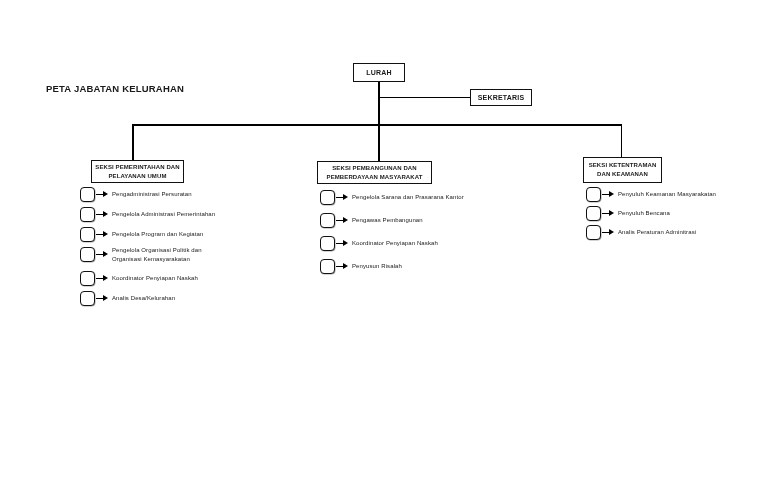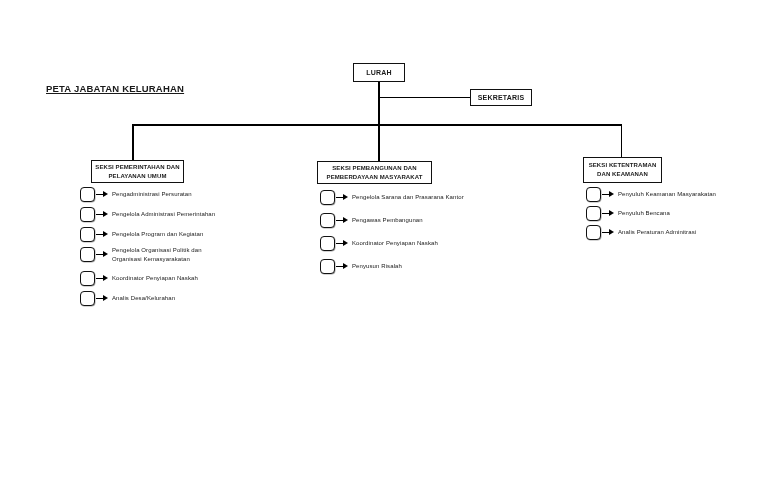--- a/index.html
+++ b/index.html
@@ -3,21 +3,21 @@
 <meta charset="utf-8">
 <style>
   html,body{margin:0;padding:0;background:#ffffff;}
   .canvas{
     position:relative;width:768px;height:503px;background:#ffffff;overflow:hidden;
     font-family:"Liberation Sans",sans-serif;color:#1a1a1a;
   }
   .page-title{
     position:absolute;left:46px;top:83px;
     font-size:9.5px;font-weight:bold;letter-spacing:.2px;
-    text-decoration:underline;white-space:nowrap;
+    white-space:nowrap;
   }
   .node{
     position:absolute;border:1.5px solid #111;background:#fff;
     display:flex;align-items:center;justify-content:center;
     font-weight:bold;font-size:7px;letter-spacing:.2px;white-space:nowrap;
     box-sizing:border-box;
   }
   .node.lurah{left:353px;top:63px;width:52px;height:19px;}
   .node.sekretaris{left:470px;top:89px;width:62px;height:17px;}
   .cline{position:absolute;background:#000;}

